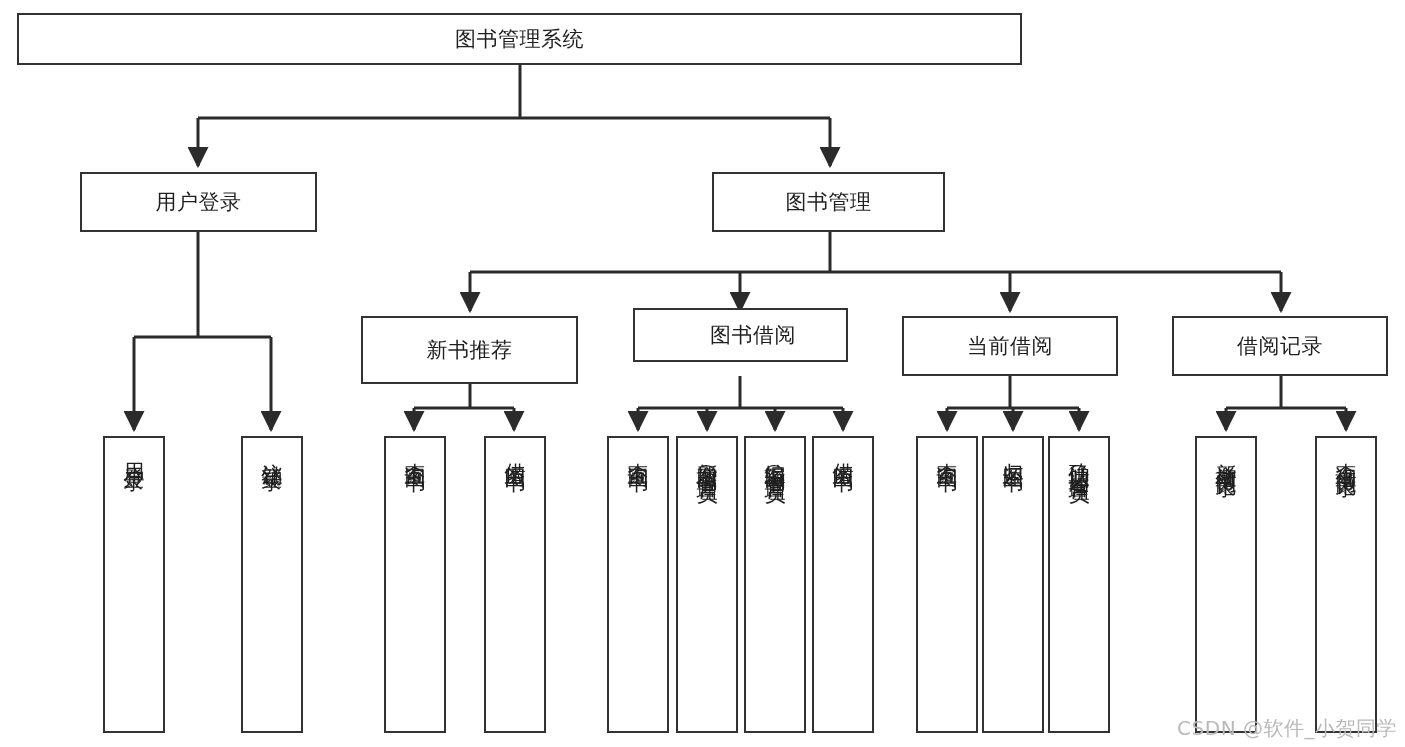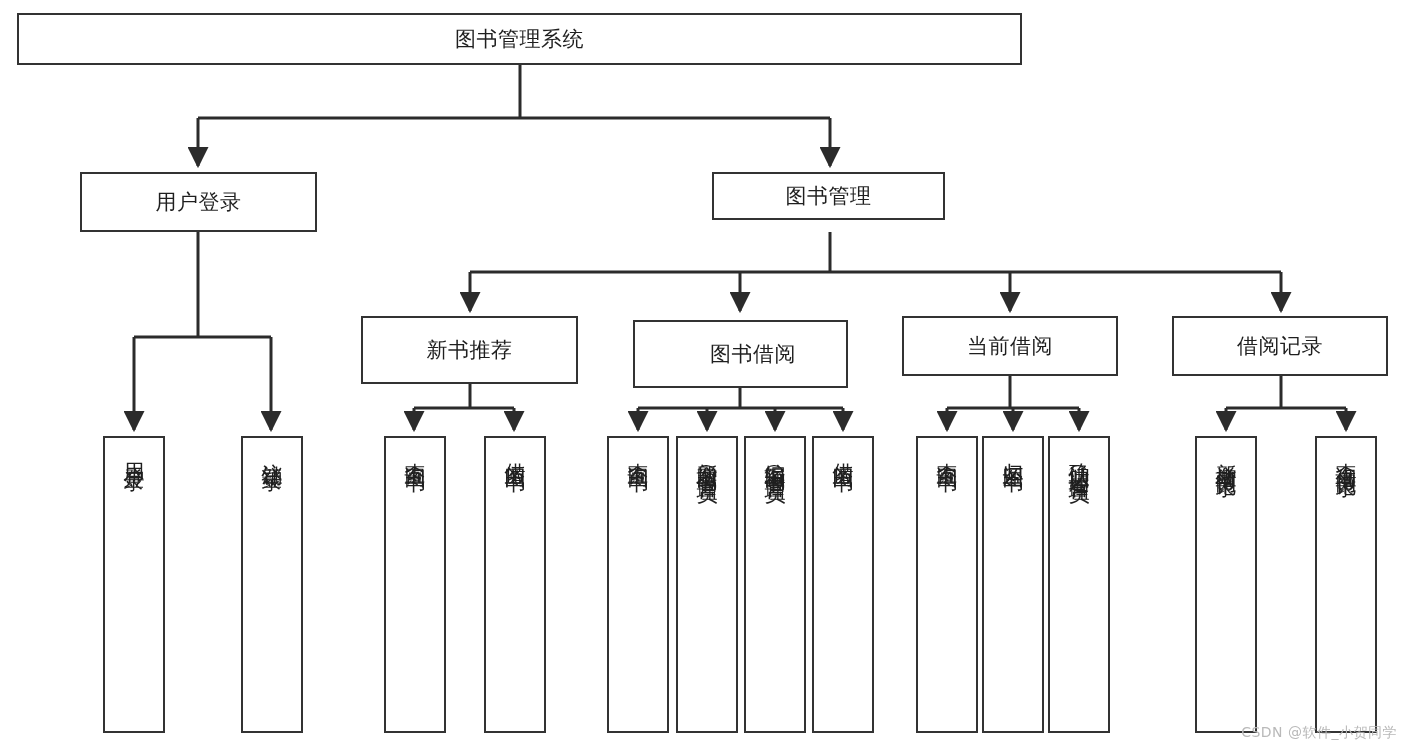--- a/index.html
+++ b/index.html
@@ -62,21 +62,21 @@
     text-orientation: upright;
     font-size: 21px;
     line-height: 1.05;
     letter-spacing: 3px;
     max-height: 100%;
   }
   #watermark {
     position: absolute;
     right: 8px;
     bottom: 5px;
-    font-size: 14px;
+    font-size: 20px;
     color: #b9b9b9;
     letter-spacing: 0.5px;
     z-index: 6;
     white-space: nowrap;
   }
 </style>
 </head>
 <body>
 
 <div id="canvas">
@@ -131,28 +131,28 @@
     </g>
   </svg>
 
   <div class="node h root" style="left:17px; top:13px; width:1005px; height:52px;">
     <span class="label">图书管理系统</span>
   </div>
 
   <div class="node h" style="left:80px; top:172px; width:237px; height:60px;">
     <span class="label">用户登录</span>
   </div>
-  <div class="node h" style="left:712px; top:172px; width:233px; height:48px;">
+  <div class="node h" style="left:712px; top:172px; width:233px; height:60px;">
     <span class="label">图书管理</span>
   </div>
 
   <div class="node h" style="left:361px; top:316px; width:217px; height:68px;">
     <span class="label">新书推荐</span>
   </div>
-  <div class="node h" style="left:633px; top:320px; width:215px; height:68px;padding-left:25px;">
+  <div class="node h" style="left:633px; top:308px; width:215px; height:54px;padding-left:25px;">
     <span class="label">图书借阅</span>
   </div>
   <div class="node h" style="left:902px; top:316px; width:216px; height:60px;">
     <span class="label">当前借阅</span>
   </div>
   <div class="node h" style="left:1172px; top:316px; width:216px; height:60px;">
     <span class="label">借阅记录</span>
   </div>
 
   <div class="node v" style="left:103px; top:436px; width:62px; height:297px;">

